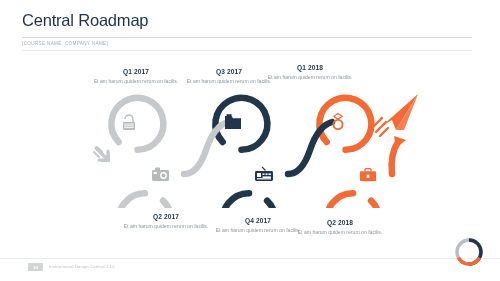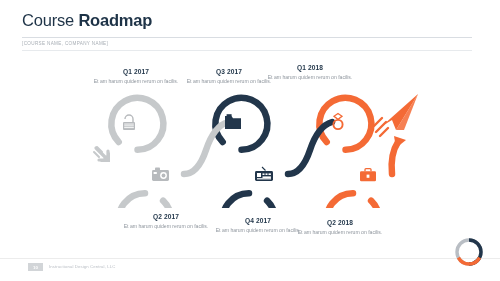--- a/index.html
+++ b/index.html
@@ -22,21 +22,21 @@
     width: 450px;
   }
   .title {
     font-size: 16.5px;
     color: #1e3347;
     letter-spacing: -0.2px;
     line-height: 1;
     white-space: nowrap;
   }
   .title .thin { font-weight: 400; }
-  .title .bold { font-weight: 700; margin-top: 25px; }
+  .title .bold { font-weight: 400; margin-top: 25px; }
 
   .title-rule {
     position: absolute;
     left: 22px; top: 37px;
     width: 450px; height: 1px;
     background: #d9dde2;
   }
   .subtitle {
     position: absolute;
     left: 22px; top: 41px;
@@ -120,21 +120,21 @@
     width: 34px; height: 34px;
   }
 </style>
 </head>
 <body>
 
 <div class="slide">
 
   <div class="header">
     <div class="title">
-      <span class="thin">Course</span>
+      <span class="thin">Central</span>
       <span class="bold">Roadmap</span>
     </div>
   </div>
   <div class="title-rule"></div>
   <div class="subtitle">[COURSE NAME, COMPANY NAME]</div>
   <div class="subtitle-rule"></div>
 
   <div class="chain">
     <svg width="330" height="120" viewBox="0 0 330 120" xmlns="http://www.w3.org/2000/svg">
       <defs>

